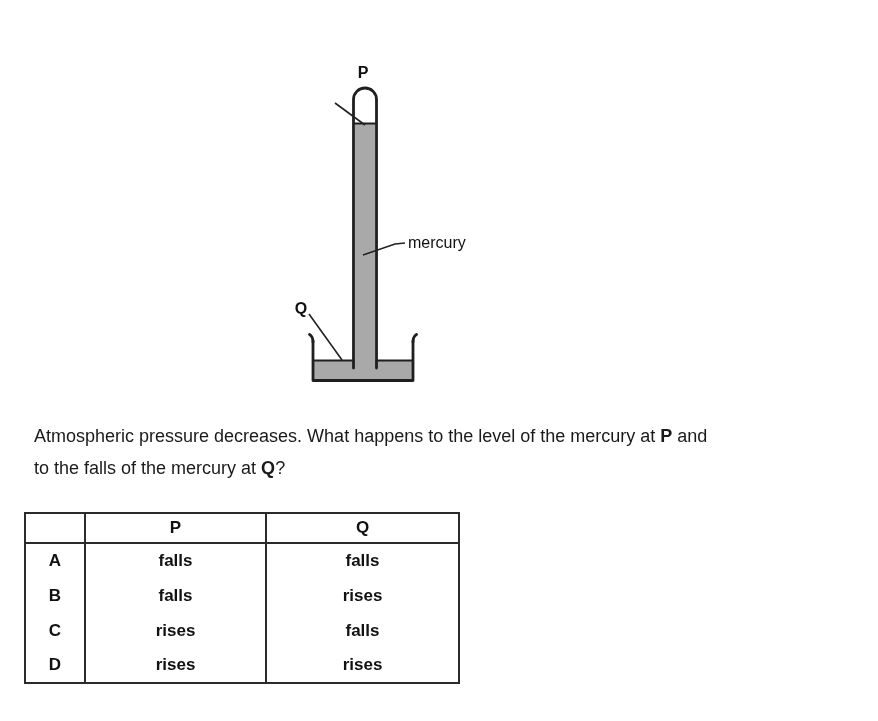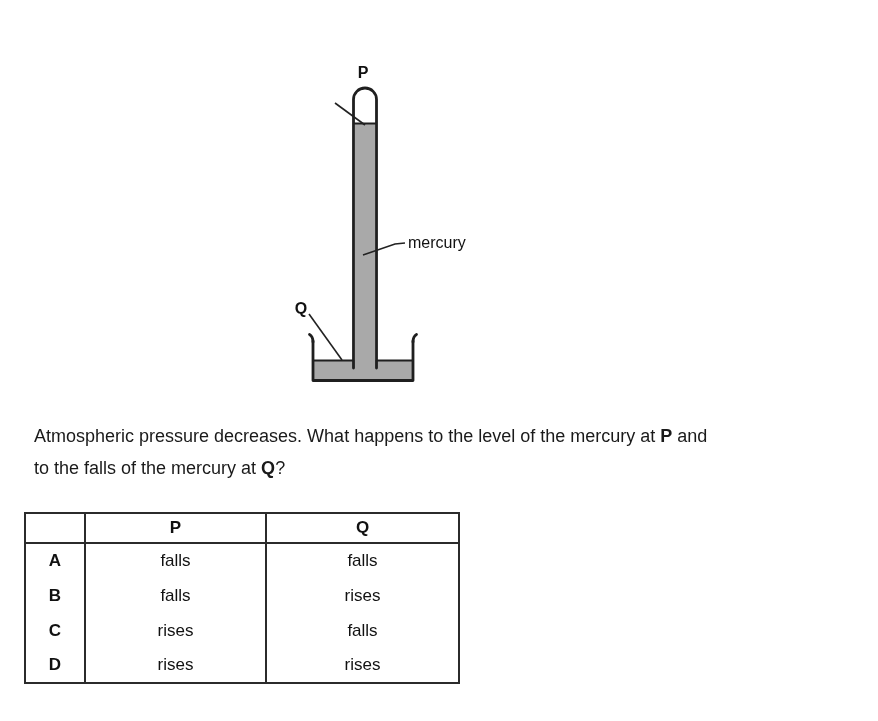--- a/index.html
+++ b/index.html
@@ -60,21 +60,21 @@
   .answers th, .answers td {
     padding: 0;
     text-align: center;
     vertical-align: middle;
   }
   .answers thead th {
     height: 30px;
     border-bottom: 2px solid #2b2b2b;
     font-weight: 700;
   }
-  .answers tbody td { height: 35px; font-weight: 400; }
+  .answers tbody td { height: 35px; font-weight: 700; }
   .answers .divider { border-left: 2px solid #2b2b2b; }
   .answers td.option { font-weight: 700; }
 </style>
 </head>
 <body>
 
 <div class="page">
 
 
   <svg class="diagram" width="210" height="345" viewBox="0 0 210 345">

